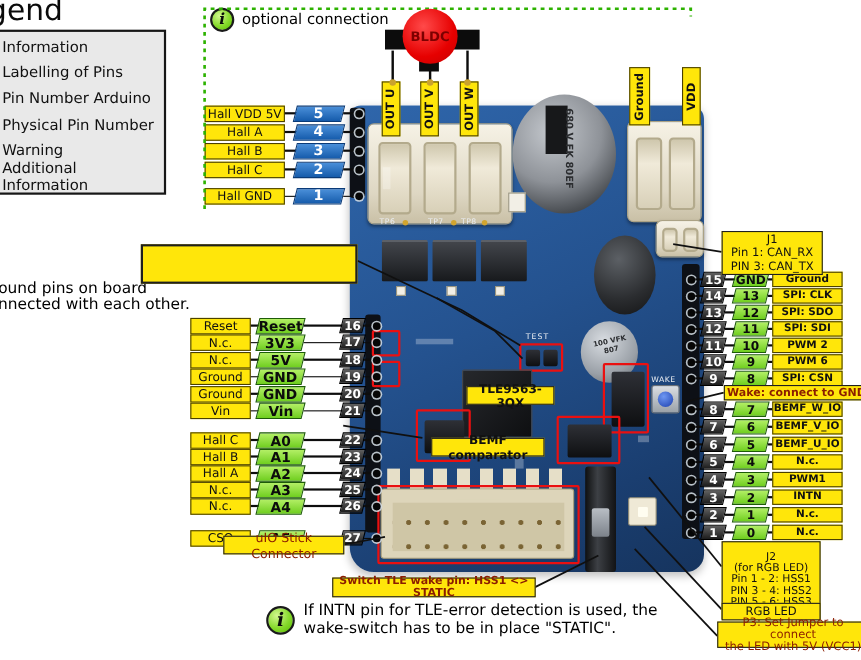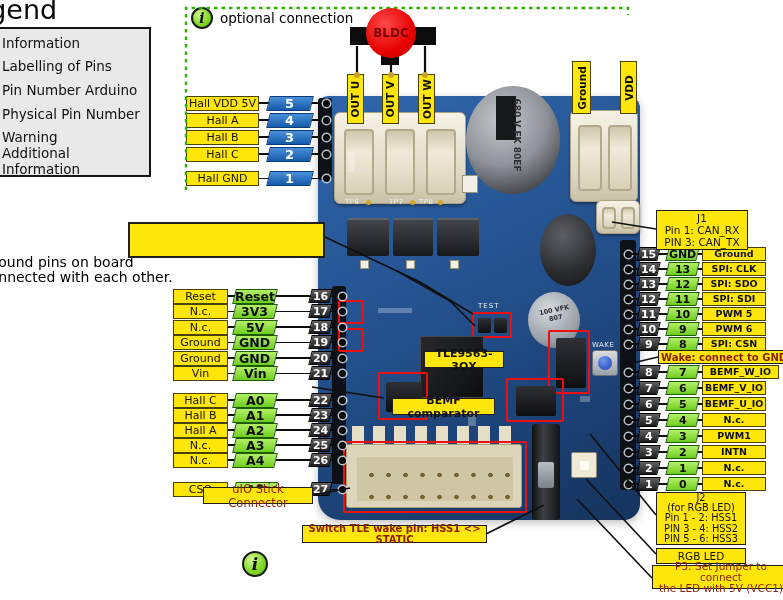--- a/index.html
+++ b/index.html
@@ -233,30 +233,34 @@
   <div class="note left-align" style="left:128px;top:222px;width:197px;height:36px;font-size:10.5px;line-height:11.2px;padding:1px 4px;border-width:2px;z-index:6">
   </div>
   <div class="note" style="left:203px;top:487px;width:110px;height:17px;font-size:11.5px;z-index:6">
     <div>uIO Stick Connector</div>
   </div>
   <div class="note" style="left:302px;top:525px;width:185px;height:18px;font-size:10px;font-weight:bold;z-index:6">
     <div>Switch TLE wake pin: HSS1 &lt;&gt; STATIC</div>
   </div>
 
   <div class="info-icon" style="left:242px;top:551px;width:26px;height:26px;font-size:17px">i</div>
+  <div class="plain-note" style="left:276px;top:548px;font-size:14px;line-height:15.5px">
+    <div>If INTN pin for TLE-error detection is used, the</div>
+    <div>wake-switch has to be in place "STATIC".</div>
+  </div>
 
   <div class="note black" style="left:656px;top:210px;width:92px;height:40px;font-size:10.5px;line-height:12px;z-index:6">
     <div>J1</div>
     <div>Pin 1: CAN_RX</div>
     <div>PIN 3: CAN_TX</div>
   </div>
   <div class="note" style="left:658px;top:350px;width:126px;height:14px;font-size:10px;font-weight:bold;white-space:nowrap;overflow:hidden;border-width:1px;z-index:6">
     <div style="text-align:left;padding-left:2px">Wake: connect to GND wh</div>
   </div>
-  <div class="note black" style="left:656px;top:492px;width:90px;height:53px;font-size:9.8px;line-height:10.2px;z-index:6">
+  <div class="note black" style="left:656px;top:492px;width:90px;height:71px;font-size:9.8px;line-height:10.2px;z-index:6">
     <div>J2</div>
     <div>(for RGB LED)</div>
     <div>Pin 1 - 2: HSS1</div>
     <div>PIN 3 - 4: HSS2</div>
     <div>PIN 5 - 6: HSS3</div>
   </div>
   <div class="note black" style="left:656px;top:548px;width:90px;height:16px;font-size:10.5px;z-index:6">
     <div>RGB LED</div>
   </div>
   <div class="note" style="left:652px;top:565px;width:138px;height:24px;font-size:10.5px;line-height:11px;z-index:6">
@@ -571,21 +575,21 @@
         <div class="hline" style="left: 632px; width: 8px;"></div>
         <div class="num" style="left: 638px; width: 21px;">
           <span>11</span>
         </div>
         <div class="hline" style="left: 659px; width: 10px;"></div>
         <div class="tag green sm" style="left: 667px; width: 31px;">
           <span>10</span>
         </div>
         <div class="hline" style="left: 698px; width: 6px;"></div>
         <div class="lbl r" style="left: 702px; width: 64px;">
-          <span>PWM 5</span>
+          <span>PWM 2</span>
         </div>
       </div>
       <div class="row" style="top: 321.5px;">
         <div class="dot" style="left: 625px;"></div>
         <div class="hline" style="left: 632px; width: 8px;"></div>
         <div class="num" style="left: 638px; width: 21px;">
           <span>10</span>
         </div>
         <div class="hline" style="left: 659px; width: 10px;"></div>
         <div class="tag green sm" style="left: 667px; width: 31px;">
@@ -617,21 +621,21 @@
         <div class="dot" style="left: 625px;"></div>
         <div class="hline" style="left: 632px; width: 8px;"></div>
         <div class="num" style="left: 638px; width: 21px;">
           <span>8</span>
         </div>
         <div class="hline" style="left: 659px; width: 10px;"></div>
         <div class="tag green sm" style="left: 667px; width: 31px;">
           <span>7</span>
         </div>
         <div class="hline" style="left: 698px; width: 6px;"></div>
-        <div class="lbl r" style="left: 702px; width: 77px;">
+        <div class="lbl r" style="left: 702px; width: 64px;">
           <span>BEMF_W_IO</span>
         </div>
       </div>
       <div class="row" style="top: 380.5px;">
         <div class="dot" style="left: 625px;"></div>
         <div class="hline" style="left: 632px; width: 8px;"></div>
         <div class="num" style="left: 638px; width: 21px;">
           <span>7</span>
         </div>
         <div class="hline" style="left: 659px; width: 10px;"></div>

